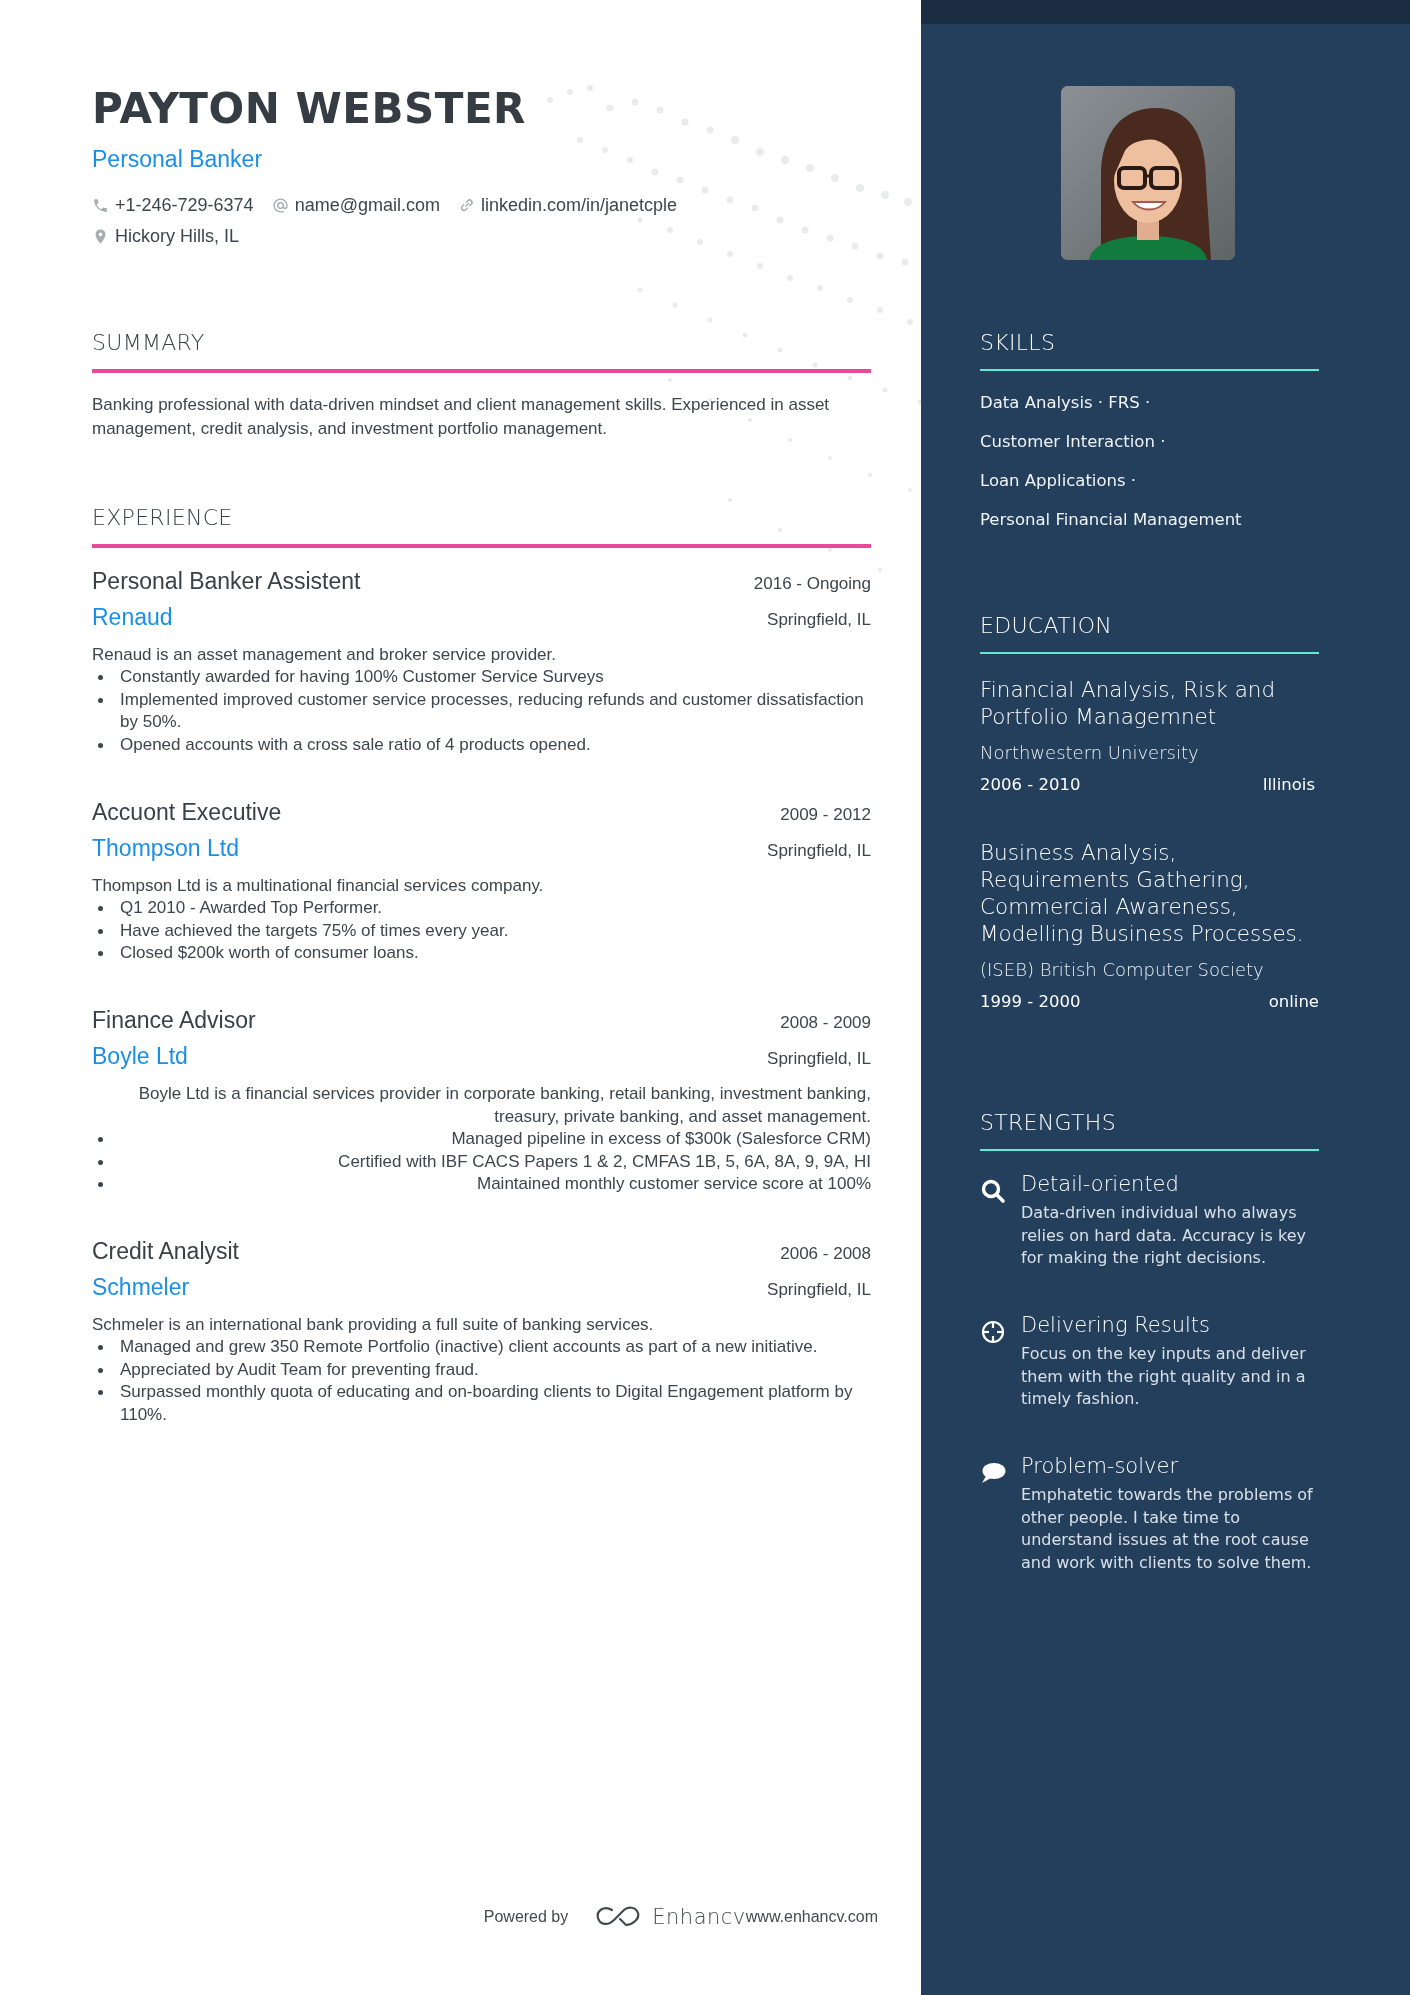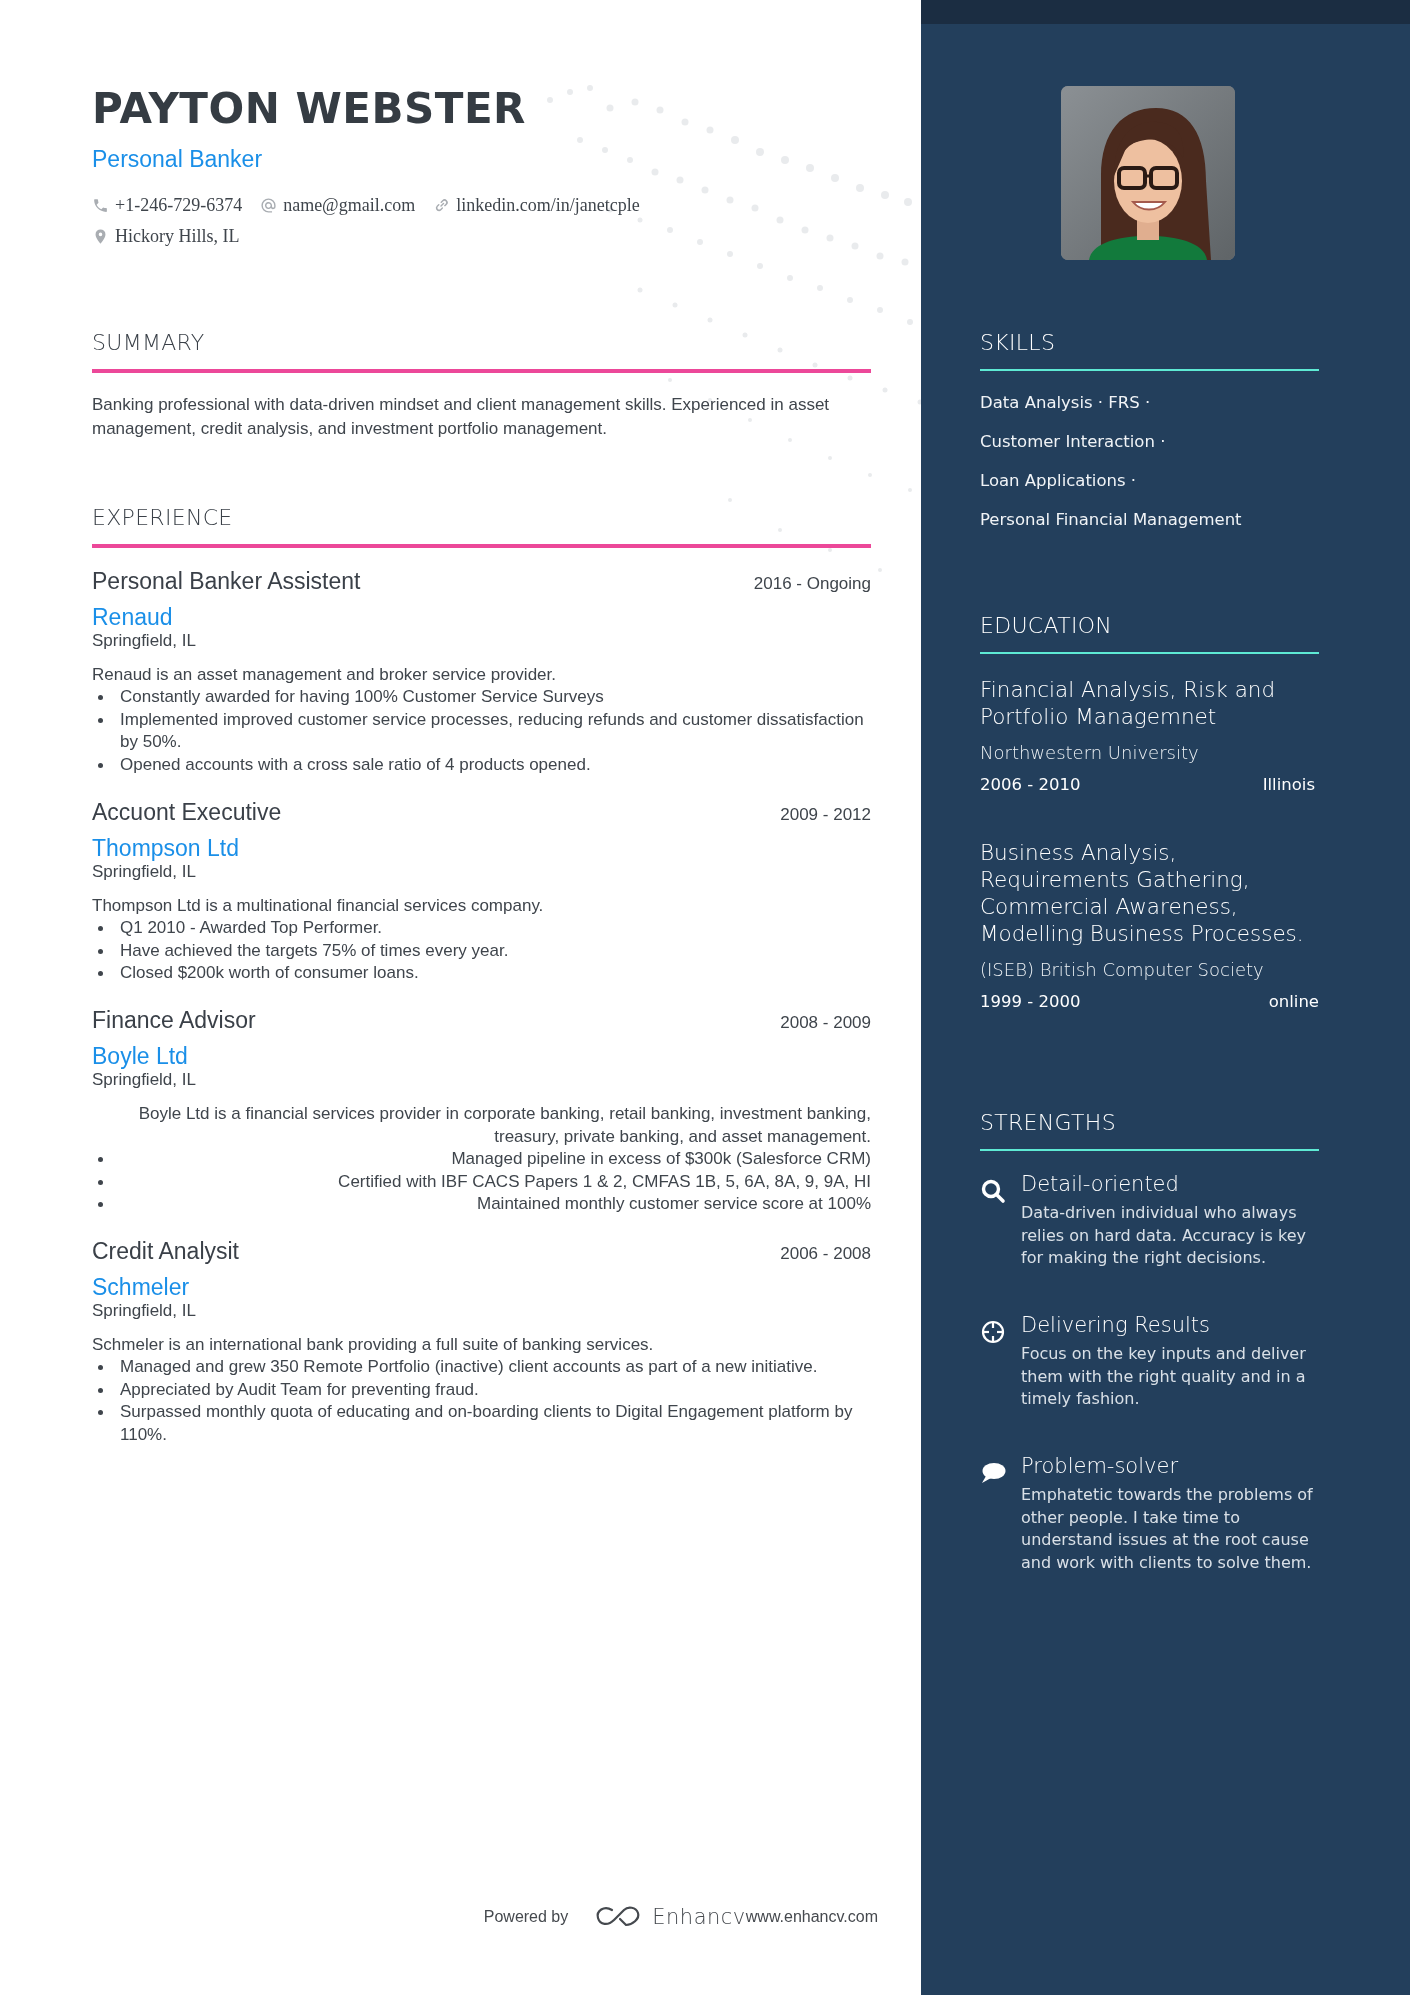--- a/index.html
+++ b/index.html
@@ -6,33 +6,33 @@
   html, body { width: 1410px; height: 1995px; background: #ffffff; overflow: hidden; }
   body { position: relative; font-family: "Liberation Sans", sans-serif; color: #3a4048; }
 
   
   .main { position: absolute; left: 0; top: 0; width: 921px; height: 1995px; background: #fff; overflow: hidden; }
   .dots { position: absolute; left: 430px; top: 60px; width: 520px; height: 560px; pointer-events: none; }
   .main-inner { position: absolute; left: 92px; top: 0; width: 779px; }
 
   .name { position: absolute; top: 84px; left: 0; font-family: "DejaVu Sans", sans-serif; font-weight: 700; font-size: 42px; letter-spacing: 0.5px; color: #353c43; white-space: nowrap; }
   .role { position: absolute; top: 146px; left: 0; font-size: 23px; color: #1a8fe8; white-space: nowrap; }
-  .contacts { position: absolute; top: 195px; left: 0; width: 760px; display: flex; flex-wrap: wrap; column-gap: 18px; row-gap: 10px; font-family: Liberation Serif, serif; font-size: 18px; color: #3f454c; }
+  .contacts { position: absolute; top: 195px; left: 0; width: 760px; display: flex; flex-wrap: wrap; column-gap: 18px; row-gap: 10px; font-family: Liberation Sans, sans-serif; font-size: 18px; color: #3f454c; }
   .contact { display: flex; align-items: center; gap: 6px; white-space: nowrap; }
   .contact svg { width: 17px; height: 17px; fill: #a9adb2; }
   .contact.loc { flex-basis: 100%; }
 
   .sec-title { position: absolute; left: 0; width: 779px; font-family: "DejaVu Sans", sans-serif; font-weight: 300; font-size: 22px; color: #3a4048; letter-spacing: 0.3px; padding-bottom: 14px; border-bottom: 4px solid #ec4899; }
   .summary-text { position: absolute; left: 0; top: 393px; width: 779px; font-size: 17px; line-height: 24px; color: #3f454c; }
 
   .job { position: absolute; left: 0; width: 779px; }
   .job-head { display: flex; justify-content: space-between; align-items: baseline; }
   .job-title { font-size: 23px; color: #3a4048; }
   .job-date { font-size: 17px; color: #3f454c; }
-  .job-sub { display: flex; justify-content: space-between; align-items: baseline; margin-top: 9px; flex-direction: column; }
+  .job-sub { display: flex; justify-content: space-between; align-items: baseline; margin-top: 9px; }
   .job-company { font-size: 23px; color: #1a8fe8; }
   .job-loc { font-size: 17px; color: #3f454c; }
   .job-desc { margin-top: 12px; font-size: 17px; line-height: 23px; color: #3f454c; }
   .job-bullets { list-style: none; font-size: 17px; line-height: 22.5px; color: #3f454c; }
   .job-bullets li { position: relative; padding-left: 28px; }
   .job-bullets li::before { content: ""; position: absolute; left: 6px; top: 9px; width: 5px; height: 5px; border-radius: 50%; background: #3f454c; }
 
   .footer { position: absolute; left: 96px; top: 1905px; width: 782px; display: flex; align-items: center; justify-content: flex-end; font-size: 16px; color: #45494e; }
   .powered { display: flex; align-items: center; gap: 26px; }
   .brand { display: flex; align-items: center; gap: 10px; font-family: "DejaVu Sans", sans-serif; font-weight: 300; font-size: 21px; color: #45494e; letter-spacing: 0.5px; }

